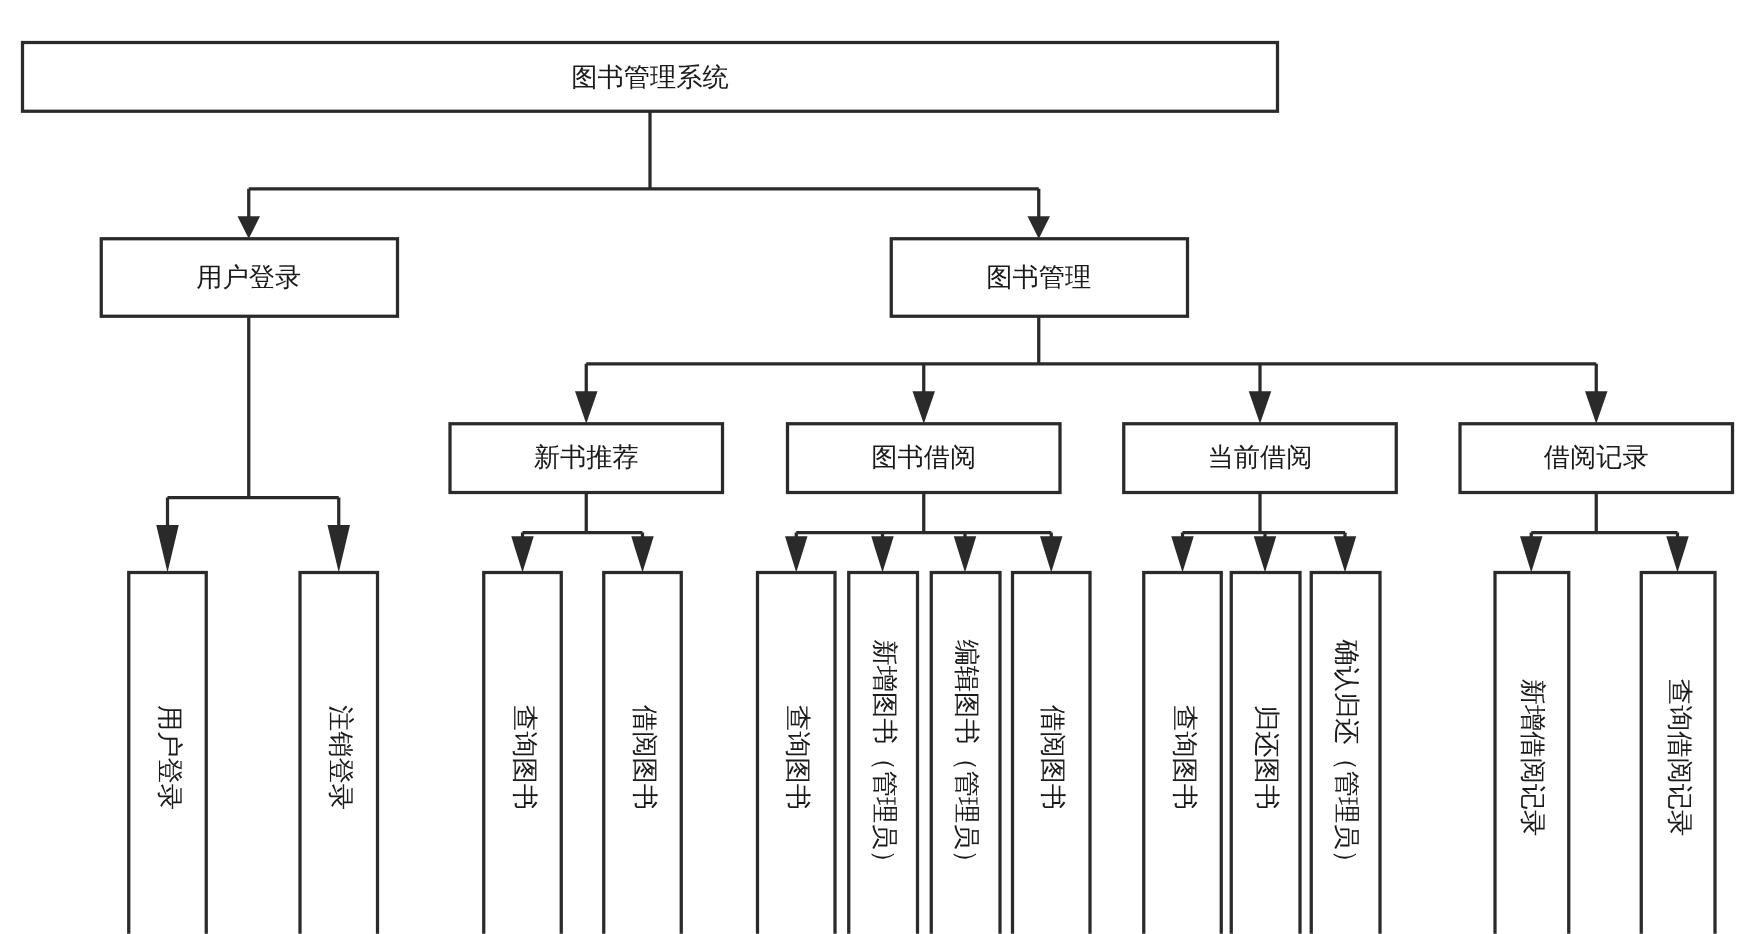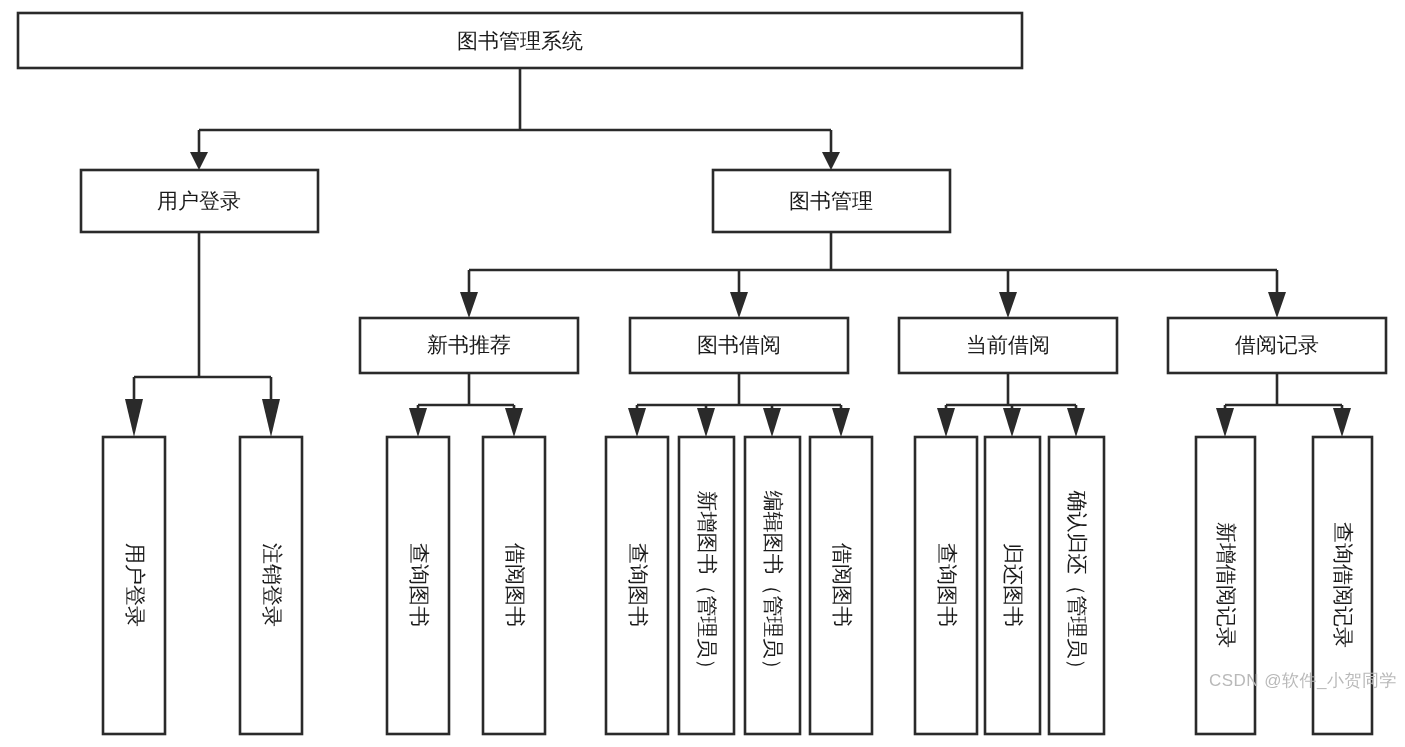--- a/index.html
+++ b/index.html
@@ -12,20 +12,21 @@
     width: 1405px;
     height: 747px;
     font-family: "Liberation Sans", "DejaVu Sans", sans-serif;
     overflow: hidden;
     position: relative;
   }
   #diagram-root {
     position: relative;
     width: 1405px;
     height: 698px;
+    margin-top: 21px;
   }
   svg#tree-svg {
     position: absolute;
     top: 0;
     left: 0;
     width: 1405px;
     height: 747px;
     display: block;
   }
   .node-box {
@@ -239,15 +240,14 @@
       <text class="node-label-v" x="1225" y="585" transform="rotate(90 1225 585)">新增借阅记录</text>
     </g>
 
     <g>
       <rect class="node-box" x="1313" y="437" width="59" height="297"></rect>
       <text class="node-label-v" x="1342" y="585" transform="rotate(90 1342 585)">查询借阅记录</text>
     </g>
 
   </svg>
 
-  <div class="watermark">CSDN @软件_小贺同学</div>
 
 </div>
 
 </body></html>

